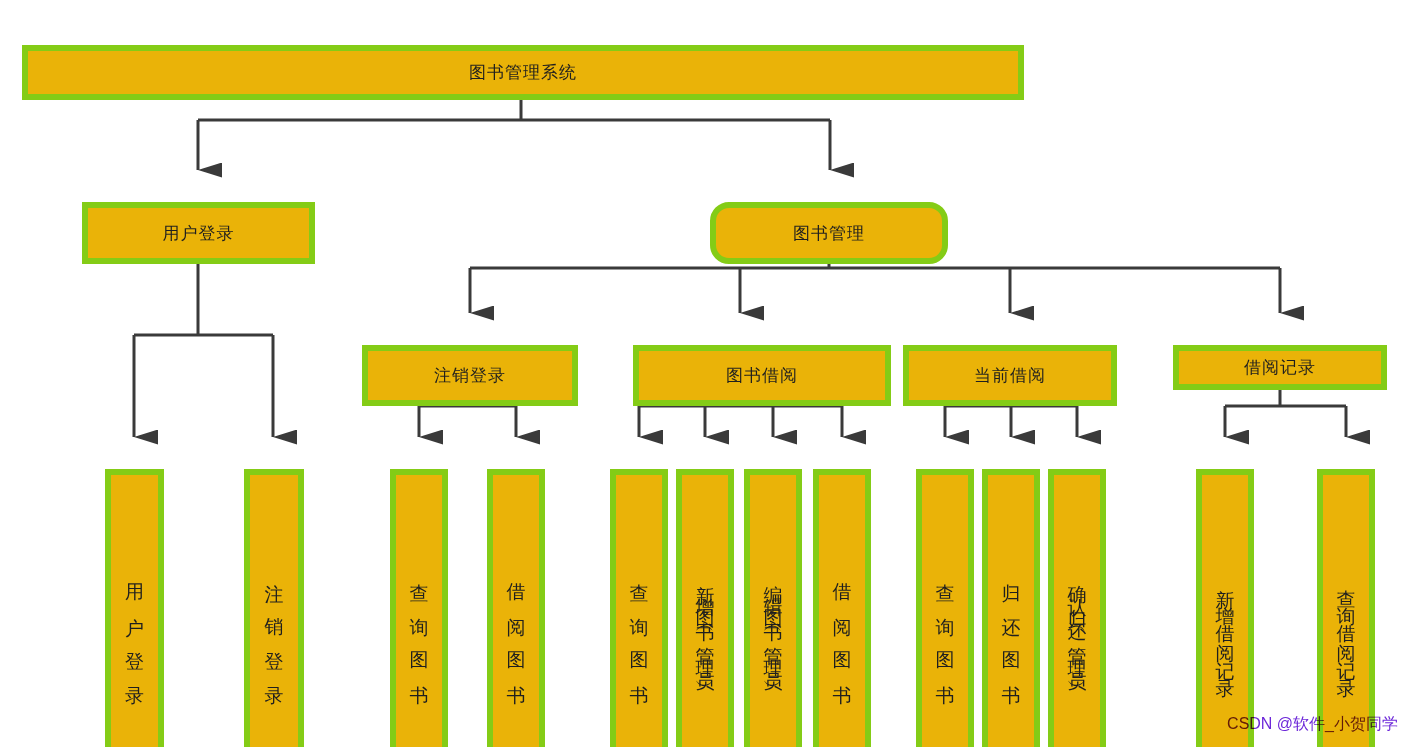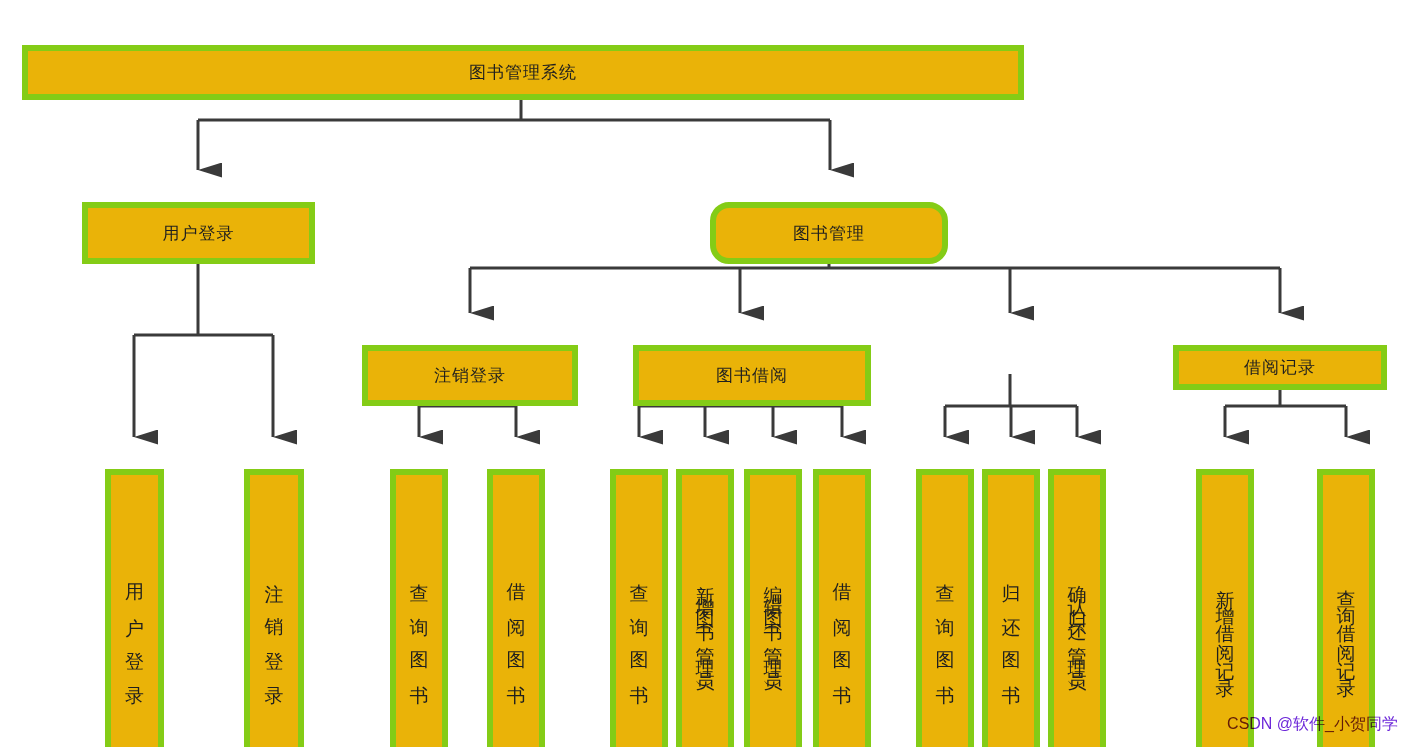--- a/index.html
+++ b/index.html
@@ -96,21 +96,22 @@
       <path d="M1346 406 V437" marker-end="url(#arrow)"></path>
     </g>
   </svg>
 
   <div class="box h" style="left:22px; top:13px; width:1002px; height:55px;">图书管理系统</div>
 
   <div class="box h" style="left:82px; top:170px; width:233px; height:62px;">用户登录</div>
   <div class="box h" style="left:710px; top:170px; width:238px; height:62px;border-radius:19px;">图书管理</div>
 
   <div class="box h" style="left:362px; top:313px; width:216px; height:61px;">注销登录</div>
-  <div class="box h" style="left:633px; top:313px; width:238px; height:61px;">图书借阅</div>
+  <div class="box h" style="left:633px; top:313px; width:258px; height:61px;">图书借阅</div>
+  <div class="box h" style="left:903px; top:313px; width:214px; height:61px;">当前借阅</div>
   <div class="box h" style="left:1173px; top:313px; width:214px; height:45px;">借阅记录</div>
 
   <div class="box v v4" style="left:105px; top:437px; width:59px; height:300px;">用户登录</div>
   <div class="box v v4" style="left:244px; top:437px; width:60px; height:300px;">注销登录</div>
 
   <div class="box v v4" style="left:390px; top:437px; width:58px; height:300px;">查询图书</div>
   <div class="box v v4" style="left:487px; top:437px; width:58px; height:300px;">借阅图书</div>
 
   <div class="box v v4" style="left:610px; top:437px; width:58px; height:300px;">查询图书</div>
   <div class="box v v9" style="left:676px; top:437px; width:58px; height:300px;">新增图书（管理员）</div>

